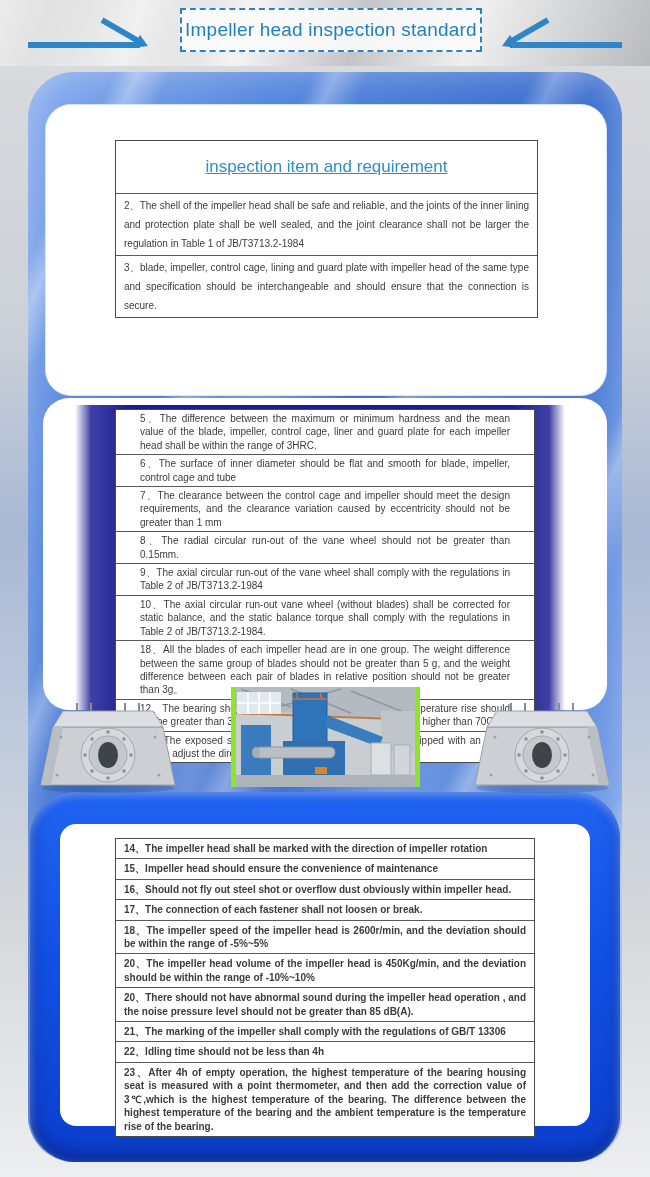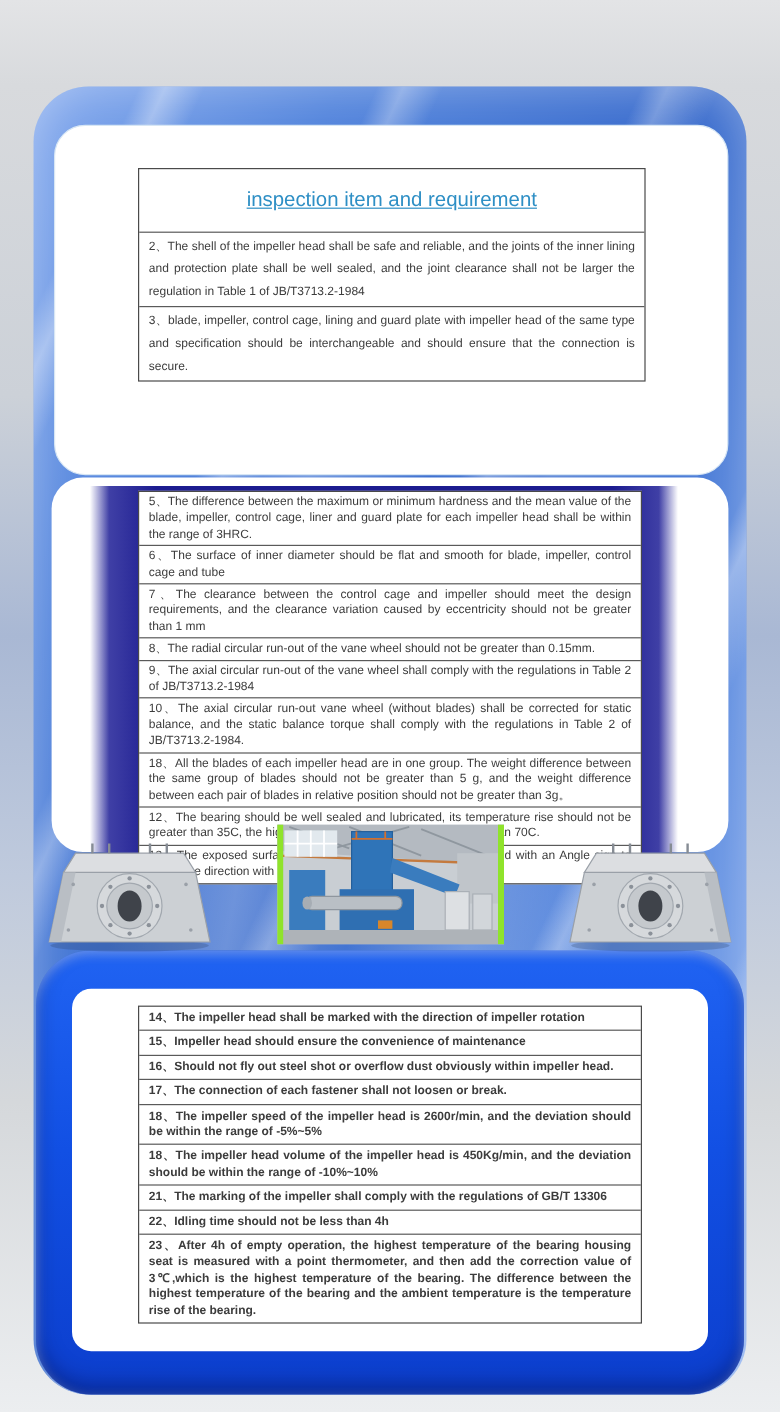--- a/index.html
+++ b/index.html
@@ -45,35 +45,48 @@
 
   
   .itable{position:absolute;background:#fff;border:1px solid #4a4a4a;z-index:4;color:#3c3c3c;}
   .itable .trow{border-top:1px solid #5a5a5a;text-align:justify;}
   .itable .trow:first-child{border-top:none;}
   #table1{left:115px;top:140px;width:421px;}
   #table1 .thead{height:52px;display:flex;align-items:center;justify-content:center;
     font-size:17px;color:#2e8fc5;text-decoration:underline;}
   #table1 .trow{font-size:10px;line-height:19px;padding:2px 8px;}
   #table2{left:115px;top:409px;width:418px;}
-  #table2 .trow{font-size:10px;line-height:13.4px;padding:2px 8px;}
+  #table2 .trow{font-size:10px;line-height:13.4px;padding:2px 24px;}
   #table3{left:115px;top:838px;width:418px;}
   #table3 .trow{font-size:10px;line-height:13.4px;padding:3px 8px;font-weight:bold;}
 
   
   .machine{position:absolute;width:150px;height:100px;z-index:5;}
   .machine.left{left:33px;top:695px;}
   .machine.right{left:467px;top:695px;transform:scaleX(-1);}
   .photo{position:absolute;left:231px;top:687px;width:189px;height:100px;z-index:5;}
 </style>
 </head>
 <body>
 
 <div class="page">
 
+  <div class="banner">
+    <svg class="arrow left" viewBox="0 0 122 36">
+      <path d="M2 30 H114" stroke="#2e86c9" stroke-width="6" fill="none"></path>
+      <path d="M76 5 L114 27" stroke="#2e86c9" stroke-width="6" fill="none"></path>
+      <polygon points="114,20 122,31 106,33" fill="#2e86c9"></polygon>
+    </svg>
+    <div class="title-box">Impeller head inspection standard</div>
+    <svg class="arrow right" viewBox="0 0 122 36">
+      <path d="M2 30 H114" stroke="#2e86c9" stroke-width="6" fill="none"></path>
+      <path d="M76 5 L114 27" stroke="#2e86c9" stroke-width="6" fill="none"></path>
+      <polygon points="114,20 122,31 106,33" fill="#2e86c9"></polygon>
+    </svg>
+  </div>
 
   <div class="blue-stage"></div>
 
   <div class="panel-white-1"></div>
   <div class="itable" id="table1">
     <div class="thead">inspection item and requirement</div>
     <div class="trow">2、The shell of the impeller head shall be safe and reliable, and the joints of the inner lining and protection plate shall be well sealed, and the joint clearance shall not be larger the regulation in Table 1 of JB/T3713.2-1984</div>
     <div class="trow">3、blade, impeller, control cage, lining and guard plate with impeller head of the same type and specification should be interchangeable and should ensure that the connection is secure.</div>
   </div>
 
@@ -193,19 +206,20 @@
   </svg>
 
   <div class="panel-blue-bottom"></div>
   <div class="white-inner"></div>
   <div class="itable" id="table3">
     <div class="trow">14、The impeller head shall be marked with the direction of impeller rotation</div>
     <div class="trow">15、Impeller head should ensure the convenience of maintenance</div>
     <div class="trow">16、Should not fly out steel shot or overflow dust obviously within impeller head.</div>
     <div class="trow">17、The connection of each fastener shall not loosen or break.</div>
     <div class="trow">18、The impeller speed of the impeller head is 2600r/min, and the deviation should be within the range of -5%~5%</div>
-    <div class="trow">18、The impeller head volume of the impeller head is 450Kg/min, and the deviation should be within the range of -10%~10%</div>
+    <div class="trow">20、The impeller head volume of the impeller head is 450Kg/min, and the deviation should be within the range of -10%~10%</div>
+    <div class="trow">20、There should not have abnormal sound during the impeller head operation , and the noise pressure level should not be greater than 85 dB(A).</div>
     <div class="trow">21、The marking of the impeller shall comply with the regulations of GB/T 13306</div>
     <div class="trow">22、Idling time should not be less than 4h</div>
     <div class="trow">23、After 4h of empty operation, the highest temperature of the bearing housing seat is measured with a point thermometer, and then add the correction value of 3℃,which is the highest temperature of the bearing. The difference between the highest temperature of the bearing and the ambient temperature is the temperature rise of the bearing.</div>
   </div>
 
 </div>
 
 </body></html>

